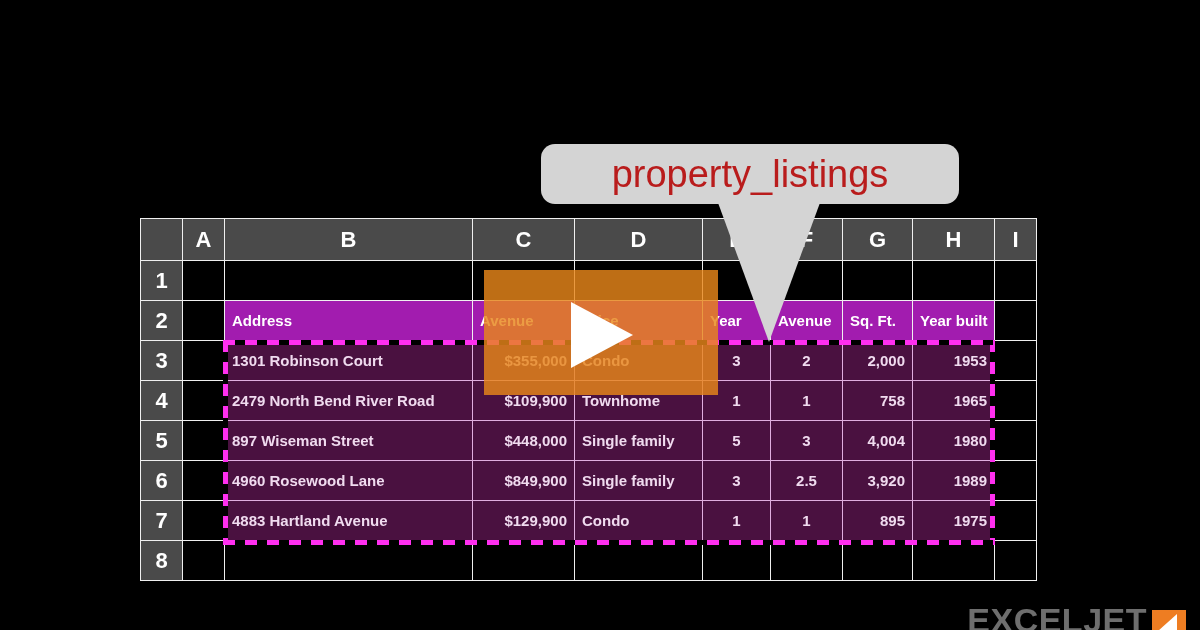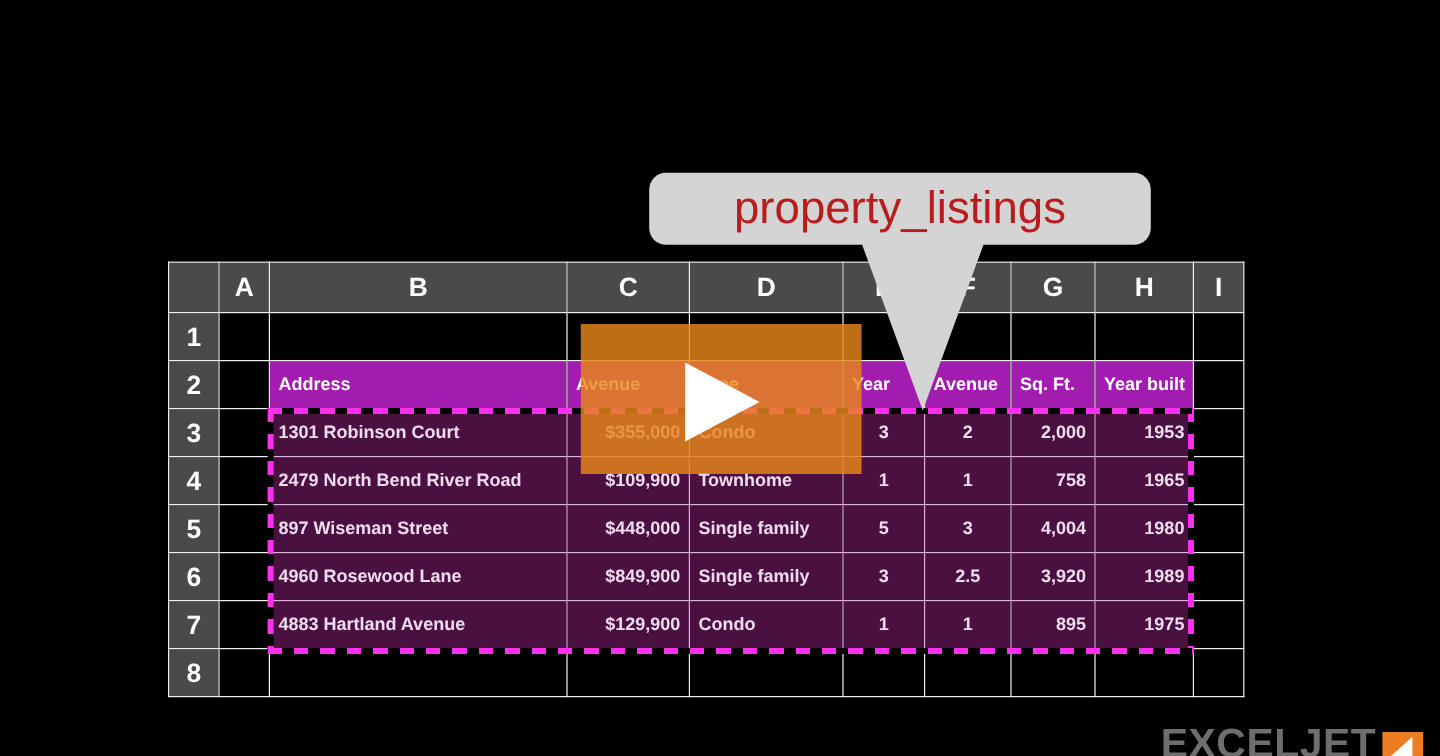--- a/index.html
+++ b/index.html
@@ -218,21 +218,21 @@
           <td class="cG blank"></td>
           <td class="cH blank"></td>
           <td class="cI blank"></td>
         </tr>
 
         <tr>
           <td class="rowhdr">2</td>
           <td class="cA blank"></td>
           <td class="cB hdrcell">Address</td>
           <td class="cC hdrcell">Avenue</td>
-          <td class="cD hdrcell">Type</td>
+          <td class="cD hdrcell">Price</td>
           <td class="cE hdrcell">Year</td>
           <td class="cF hdrcell">Avenue</td>
           <td class="cG hdrcell">Sq. Ft.</td>
           <td class="cH hdrcell">Year built</td>
           <td class="cI blank"></td>
         </tr>
 
         <tr>
           <td class="rowhdr">3</td>
           <td class="cA blank"></td>

